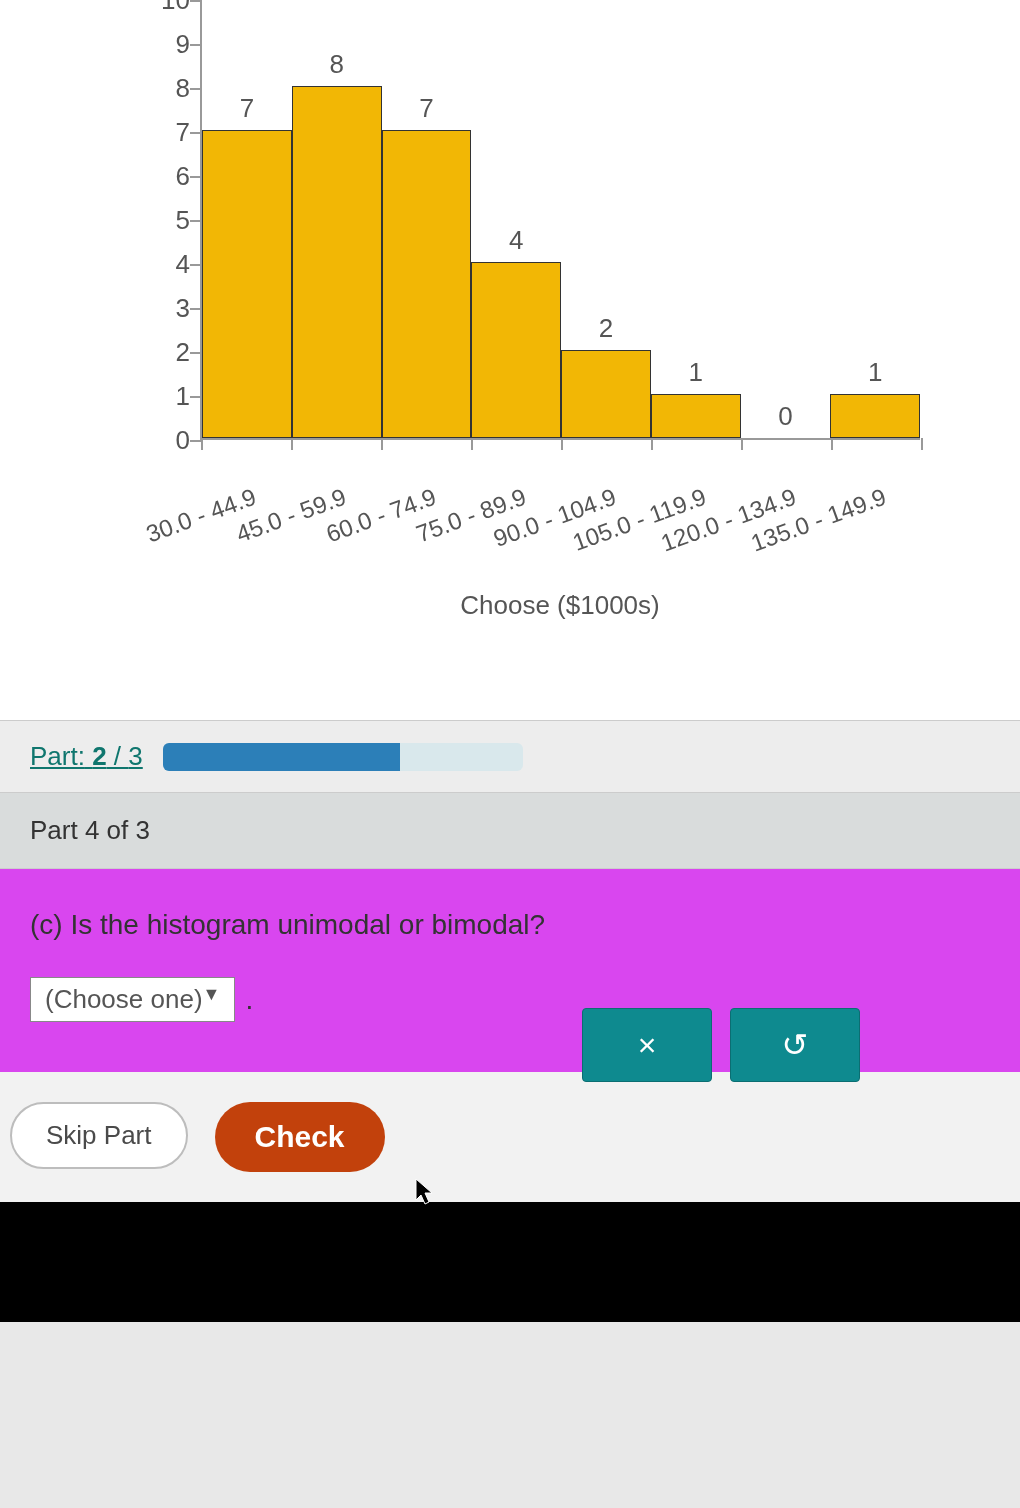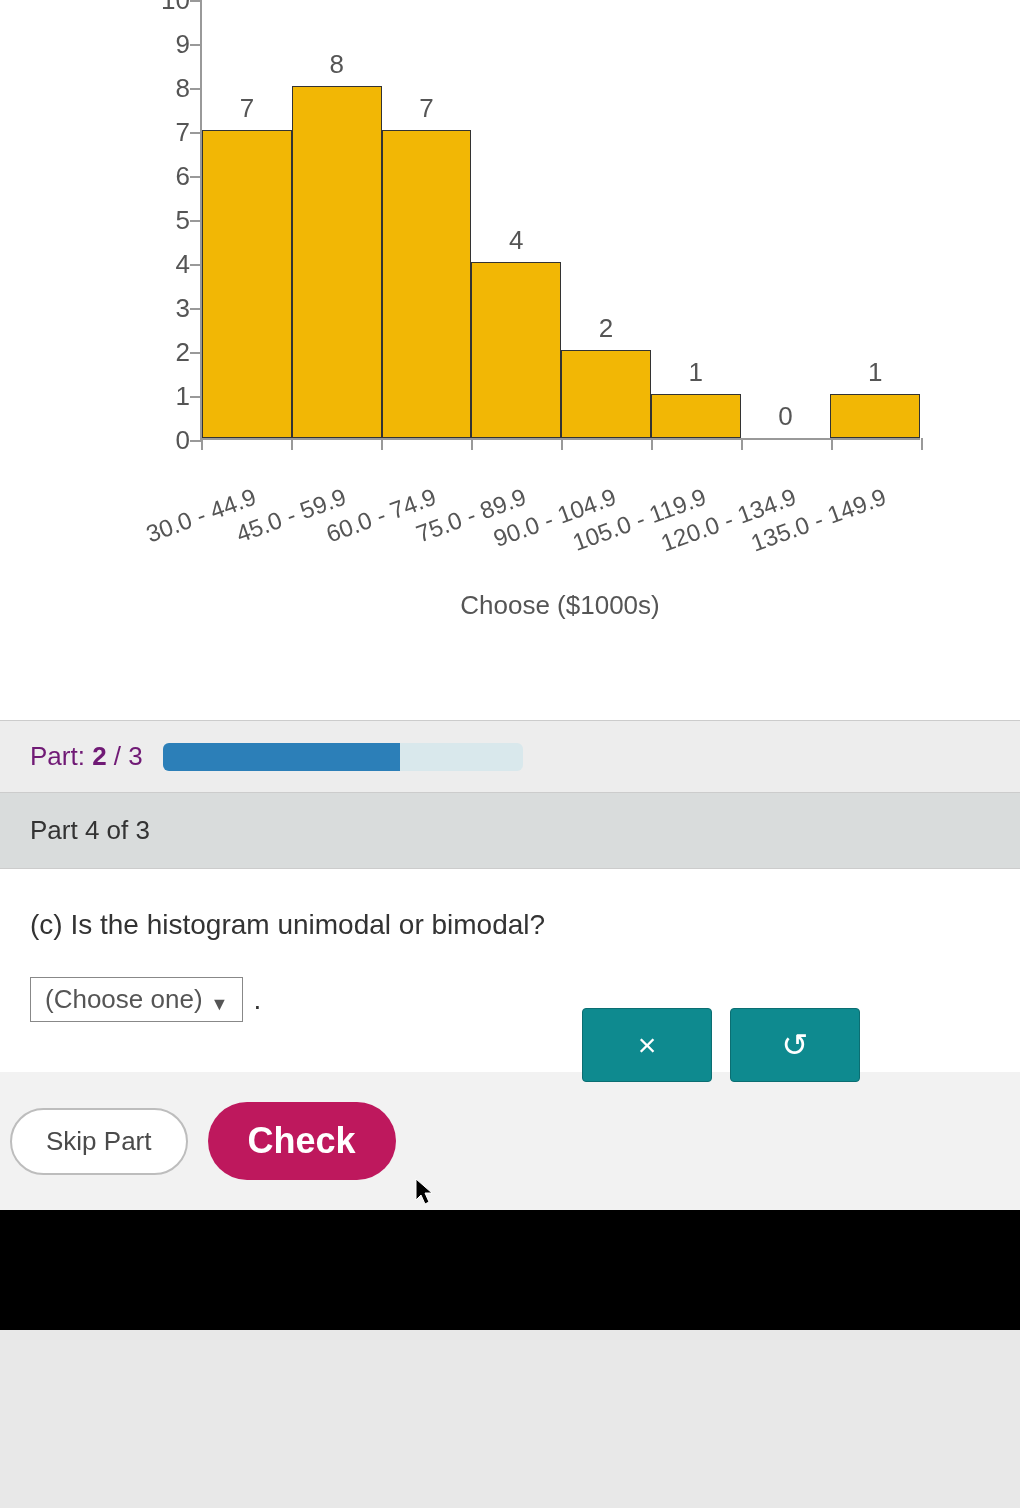--- a/index.html
+++ b/index.html
@@ -108,21 +108,22 @@
     display: flex;
     align-items: center;
     padding: 20px 30px;
     background: #ededed;
     border-top: 1px solid #ccc;
     border-bottom: 1px solid #ccc;
     gap: 20px;
   }
   .part-label {
     font-size: 26px;
-    color: #701a75;
+    color: #0f766e;
+    text-decoration: underline;
   }
   .progress-outer {
     flex: 1;
     height: 28px;
     background: #d9e8ec;
     border-radius: 6px;
     overflow: hidden;
     max-width: 360px;
   }
   .progress-inner {
@@ -130,41 +131,40 @@
     background: #2c7fb8;
   }
   .part-header {
     background: #d9dcdc;
     padding: 22px 30px;
     font-size: 26px;
     color: #333;
     border-bottom: 1px solid #ccc;
   }
   .question-body {
-    background: #ffffff;
+    background: #d946ef;
     padding: 40px 30px 50px 30px;
     position: relative;
   }
   .qtext {
     font-size: 28px;
     color: #333;
     margin-bottom: 36px;
   }
   .answer-row {
     font-size: 28px;
     color: #333;
     display: flex;
     align-items: center;
     gap: 10px;
     flex-wrap: wrap;
   }
   .dropdown {
     display: inline-flex;
-    align-items: flex-end;
-    gap: 8px;
+    align-items: flex-start;
     border: 1px solid #888;
     padding: 6px 14px;
     font-size: 26px;
     color: #555;
     background: #fff;
     cursor: pointer;
   }
   .dropdown .tri {
     font-size: 18px;
   }
@@ -185,38 +185,38 @@
     display: flex;
     align-items: center;
     justify-content: center;
     cursor: pointer;
     border-radius: 4px;
   }
   .bottom-bar {
     background: #f2f2f2;
     padding: 30px 10px;
     display: flex;
-    align-items: center;
-    gap: 20px;
+    align-items: flex-start;
+    gap: 27px;
   }
   .skip-btn {
     background: #fff;
     border: 2px solid #bdbdbd;
     border-radius: 40px;
     padding: 16px 34px;
     font-size: 26px;
     color: #4a4a4a;
     cursor: pointer;
   }
   .check-btn {
-    background: #be185d;
+    background: #c2410c;
     border: none;
     border-radius: 40px;
     padding: 18px 40px;
-    font-size: 36px;
+    font-size: 30px;
     color: #fff;
     font-weight: bold;
     cursor: pointer;
   }
   .black-bar {
     background: #000;
     height: 120px;
   }
   .cursor {
     position: absolute;

